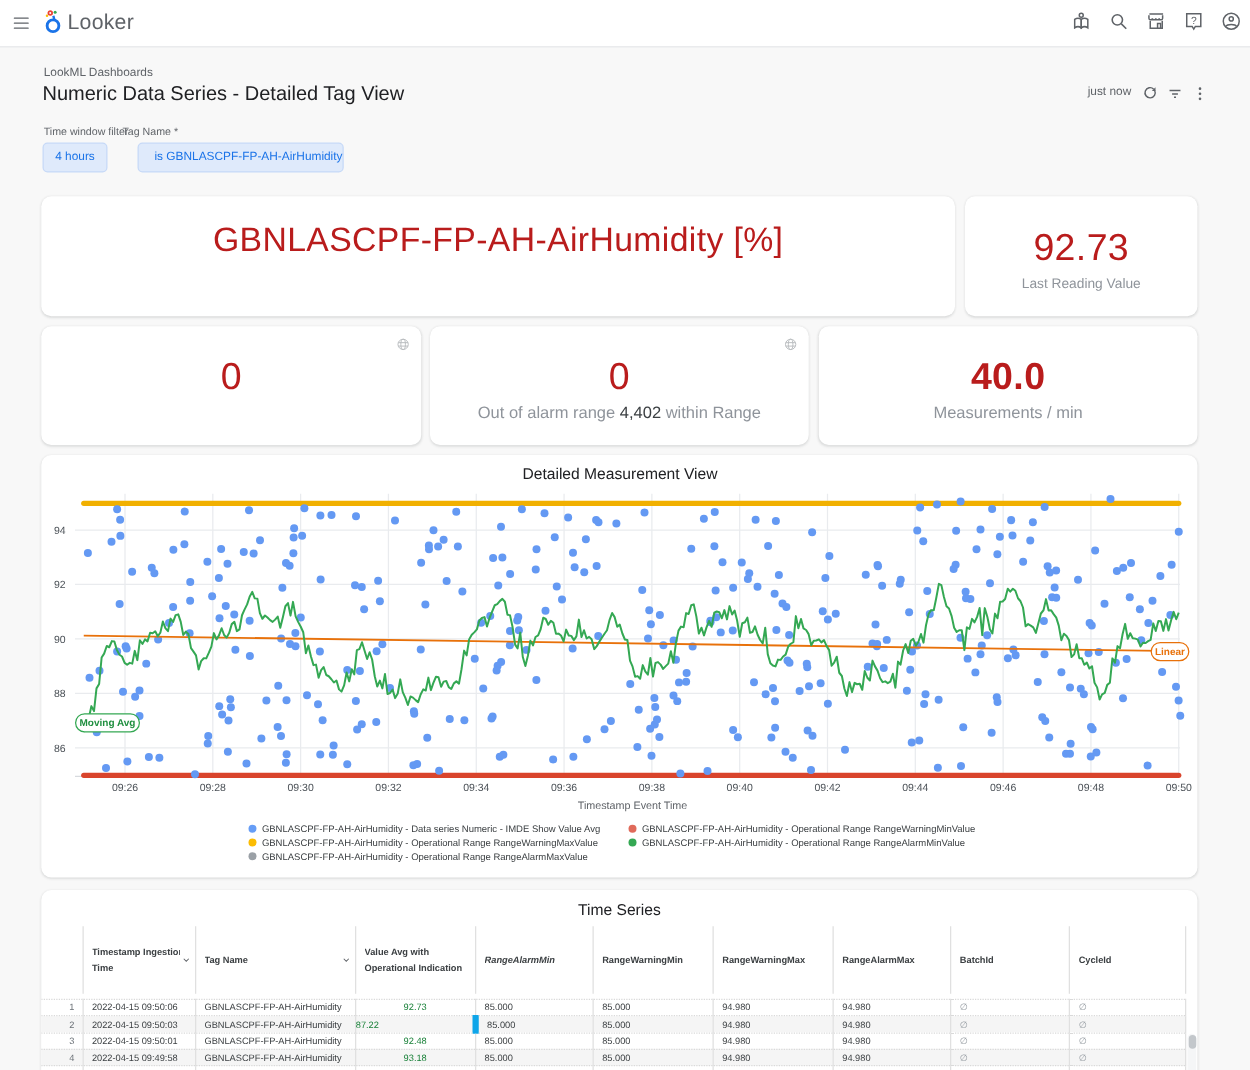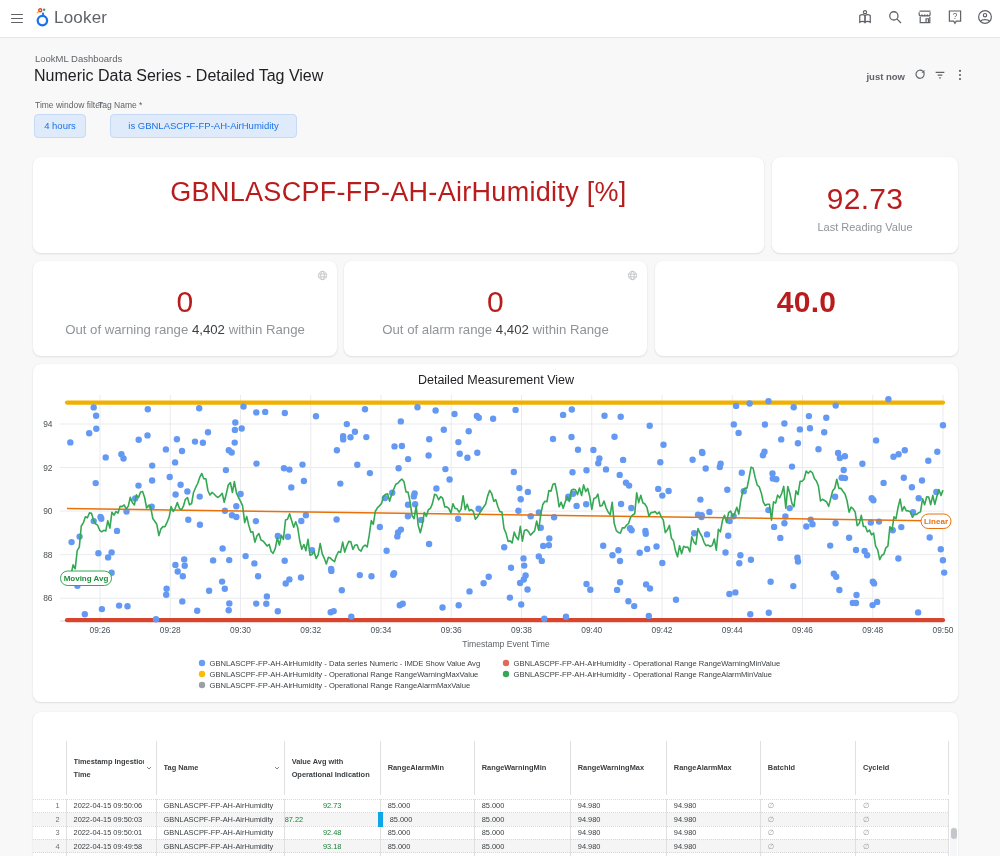--- a/index.html
+++ b/index.html
@@ -7,21 +7,21 @@
   font-family:"Liberation Sans", sans-serif; }
 .topbar { position:absolute; left:0; top:0; width:1000px; height:38px; background:#fff;
   border-bottom:1px solid #e3e5e8; }
 .burger { position:absolute; left:11px; top:13.5px; width:12px; height:10px; }
 .burger div { height:1.5px; background:#5f6368; margin-bottom:2.7px; border-radius:1px;}
 .looker-txt { position:absolute; left:54px; top:8px; font-size:17px; color:#5f6368; letter-spacing:0.2px;}
 .topicons { position:absolute; right:6px; top:8px; display:flex; gap:12px; }
 .topicons svg { width:18px; height:18px; }
 .crumb { position:absolute; left:35px; top:53px; font-size:9.5px; color:#5f6368; }
 .dtitle { position:absolute; left:34px; top:67px; font-size:16px; color:#202124; }
-.trow-right { position:absolute; right:33px; top:68px; display:flex; align-items:flex-end; gap:6px; color:#5f6368;font-weight:bold;}
+.trow-right { position:absolute; right:33px; top:68px; display:flex; align-items:flex-start; gap:6px; color:#5f6368;}
 .justnow { font-size:9.5px; color:#5f6368; }
 .flabel { position:absolute; top:100px; font-size:8.5px; color:#5f6368; }
 .chip { position:absolute; top:114px; height:24px; background:#dfeafb; border:1px solid #c6d9f7;
   border-radius:4px; color:#1a73e8; font-size:9.5px; line-height:22px; text-align:center; white-space:nowrap; }
 .card { position:absolute; background:#fff; border-radius:8px;
   box-shadow:0 1px 2px rgba(60,64,67,.12), 0 0 2px rgba(60,64,67,.06); }
 .bigval { font-size:30px; color:#b91c1c; text-align:center; letter-spacing:0.3px;}
 .sublab { font-size:12px; color:#8f949b; text-align:center; }
 .globe { position:absolute; top:9px; right:9px; width:11px; height:11px; opacity:.55;}
 </style>
@@ -81,50 +81,50 @@
   </svg>
   <svg width="14" height="14" viewBox="0 0 24 24" fill="#5f6368">
     <circle cx="12" cy="5" r="1.8"></circle>
       <circle cx="12" cy="12" r="1.8"></circle>
       <circle cx="12" cy="19" r="1.8"></circle>
   </svg>
 </div>
 <div class="flabel" style="left:35px">Time window filter</div>
 <div class="flabel" style="left:98px">Tag Name&nbsp;*</div>
 <div class="chip" style="left:34px; width:52px;">4 hours</div>
-<div class="chip" style="left:110px; width:187px;">is GBNLASCPF-FP-AH-AirHumidity</div>
+<div class="chip" style="left:110px; width:165px;text-align:right;">is GBNLASCPF-FP-AH-AirHumidity</div>
 
 <div class="card" style="left:33px; top:157px; width:731px; height:96px;">
   <div class="bigval" style="margin-top:19.5px; font-size:27px;">GBNLASCPF-FP-AH-AirHumidity [%]</div>
 </div>
 <div class="card" style="left:772px; top:157px; width:186px; height:96px;">
   <div class="bigval" style="margin-top:25px;">92.73</div>
   <div class="sublab" style="margin-top:5px; font-size:11px;">Last Reading Value</div>
 </div>
 
 <div class="card" style="left:33px; top:261px; width:304px; height:95px;">
   <svg class="globe" viewBox="0 0 24 24" fill="none" stroke="#80868b" stroke-width="1.7">
     <circle cx="12" cy="12" r="9"></circle>
       <ellipse cx="12" cy="12" rx="4" ry="9"></ellipse>
       <path d="M3.5 9 h17 M3.5 15 h17"></path>
   </svg>
   <div class="bigval" style="margin-top:23.5px;">0</div>
-  <div class="sublab" style="margin-top:3px; font-size:13.2px;">Out of warning range <span style="color:#3c4043">4,402</span> within Range</div>
 </div>
 <div class="card" style="left:344px; top:261px; width:303px; height:95px;">
   <svg class="globe" viewBox="0 0 24 24" fill="none" stroke="#80868b" stroke-width="1.7">
     <circle cx="12" cy="12" r="9"></circle>
       <ellipse cx="12" cy="12" rx="4" ry="9"></ellipse>
       <path d="M3.5 9 h17 M3.5 15 h17"></path>
   </svg>
   <div class="bigval" style="margin-top:23.5px;">0</div>
   <div class="sublab" style="margin-top:3px; font-size:13.2px;">Out of alarm range <span style="color:#3c4043">4,402</span> within Range</div>
 </div>
 <div class="card" style="left:655px; top:261px; width:303px; height:95px;">
   <div class="bigval" style="margin-top:23.5px;font-weight:bold;">40.0</div>
+  <div class="sublab" style="margin-top:3px; font-size:13.2px;">Measurements / min</div>
 </div>
 
 <div class="card" style="left:33px; top:364px; width:925px; height:338px;">
 <svg width="925" height="336" viewBox="0 0 925 336" font-family="Liberation Sans, sans-serif">
   <text x="463" y="19.5" font-size="12.5" fill="#202124" text-anchor="middle">Detailed Measurement View</text>
   <g stroke="#e9ebee" stroke-width="1">
         <line x1="67.00" y1="31" x2="67.00" y2="257"></line>
         <line x1="137.25" y1="31" x2="137.25" y2="257"></line>
         <line x1="207.50" y1="31" x2="207.50" y2="257"></line>
         <line x1="277.75" y1="31" x2="277.75" y2="257"></line>
@@ -556,20 +556,21 @@
       <circle cx="169" cy="321" r="3.2" fill="#9aa0a6"></circle>
       <text x="176.5" y="323.8" font-size="7.6" fill="#3c4043">GBNLASCPF-FP-AH-AirHumidity - Operational Range RangeAlarmMaxValue</text>
       <circle cx="473" cy="299" r="3.2" fill="#e06a5a"></circle>
       <text x="480.5" y="301.8" font-size="7.6" fill="#3c4043">GBNLASCPF-FP-AH-AirHumidity - Operational Range RangeWarningMinValue</text>
       <circle cx="473" cy="310" r="3.2" fill="#34a853"></circle>
       <text x="480.5" y="312.8" font-size="7.6" fill="#3c4043">GBNLASCPF-FP-AH-AirHumidity - Operational Range RangeAlarmMinValue</text>
 </svg>
 </div>
 
 <div class="card" style="left:33px; top:712px; width:925px; height:170px; overflow:hidden;">
+  <div style="text-align:center; margin-top:9px; font-size:12.5px; color:#202124;">Time Series</div>
   <div style="position:absolute; left:0; top:28.5px; width:925px;">
   <table style="border-collapse:collapse; table-layout:fixed; width:916px; font-size:7.4px; color:#3c4043;">
   <colgroup>
           <col style="width:33px">
           <col style="width:90px">
           <col style="width:128px">
           <col style="width:96px">
           <col style="width:94px">
           <col style="width:96px">
           <col style="width:96px">
@@ -590,21 +591,21 @@
             <td style="border-right:1px solid #e0e0e0; vertical-align:middle; position:relative; padding:0 12px 0 7px; font-weight:bold; overflow:hidden; line-height:13px;">
               <div style="white-space:nowrap; overflow:hidden;">Tag Name</div>
               <span style="position:absolute; right:3px; top:22px;"><svg width="8" height="8" viewBox="0 0 24 24" fill="none" stroke="#5f6368" stroke-width="2.4">
                   <path d="M6 9 l6 6 6-6"></path>
                 </svg></span>
             </td>
             <td style="border-right:1px solid #e0e0e0; vertical-align:middle; position:relative; padding:0 12px 0 7px; font-weight:bold; overflow:hidden; line-height:13px;">
               <div style="white-space:nowrap; overflow:hidden;">Value Avg with</div>
               <div style="white-space:nowrap; margin-right:-12px;">Operational Indication</div>
             </td>
-            <td style="border-right:1px solid #e0e0e0; vertical-align:middle; position:relative; padding:0 12px 0 7px; font-weight:bold; overflow:hidden; line-height:13px;">
+            <td style="border-right:1px solid #e0e0e0; vertical-align:middle; position:relative; padding:0 12px 0 7px; font-weight:bold; overflow:hidden; line-height:13px;font-style:italic;">
               <div style="white-space:nowrap; overflow:hidden;">RangeAlarmMin</div>
             </td>
             <td style="border-right:1px solid #e0e0e0; vertical-align:middle; position:relative; padding:0 12px 0 7px; font-weight:bold; overflow:hidden; line-height:13px;">
               <div style="white-space:nowrap; overflow:hidden;">RangeWarningMin</div>
             </td>
             <td style="border-right:1px solid #e0e0e0; vertical-align:middle; position:relative; padding:0 12px 0 7px; font-weight:bold; overflow:hidden; line-height:13px;">
               <div style="white-space:nowrap; overflow:hidden;">RangeWarningMax</div>
             </td>
             <td style="border-right:1px solid #e0e0e0; vertical-align:middle; position:relative; padding:0 12px 0 7px; font-weight:bold; overflow:hidden; line-height:13px;">
               <div style="white-space:nowrap; overflow:hidden;">RangeAlarmMax</div>

